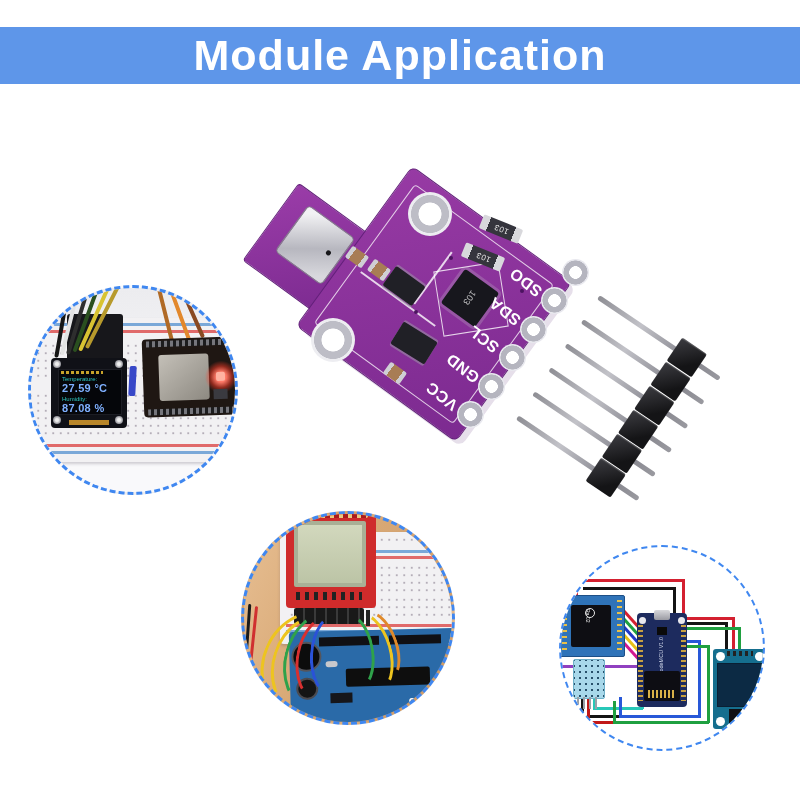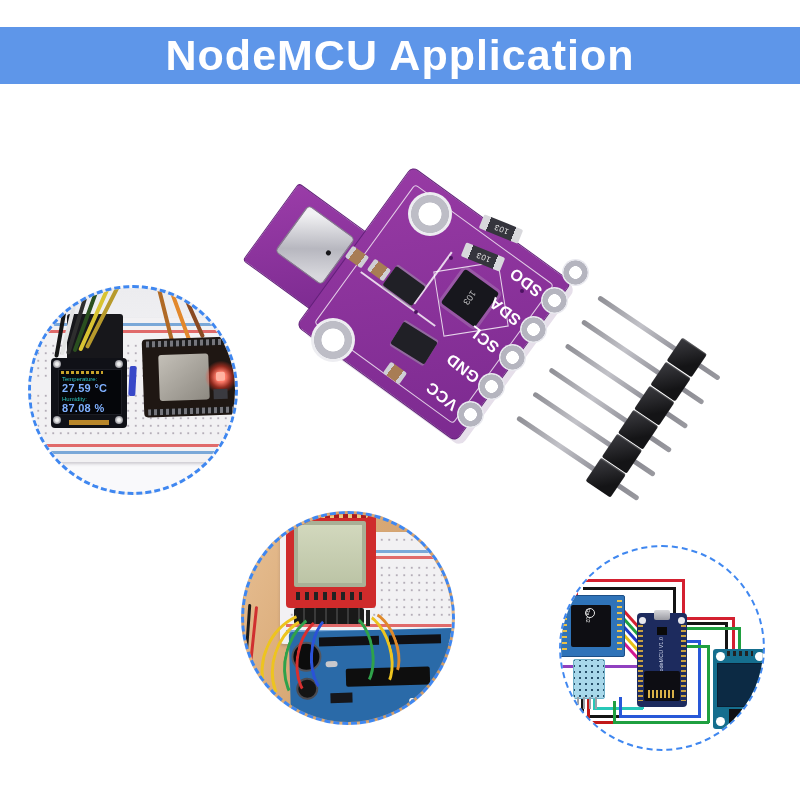--- a/index.html
+++ b/index.html
@@ -101,21 +101,21 @@
   .doled-scr{position:absolute;left:4px;top:14px;width:46px;height:42px;background:#0c2a44;border:1px solid #0a1f33;}
   .doled-chip{position:absolute;left:16px;top:60px;width:22px;height:14px;background:#101014;}
   .cornerhole{position:absolute;width:9px;height:9px;border-radius:50%;background:#fff;}
   .wr{position:absolute;}
 </style>
 </head>
 <body>
 
 <div id="canvas">
 
-  <div id="banner">NodeMCU Application</div>
+  <div id="banner">Module Application</div>
 
   <div class="abs pcb-shadow"></div>
   <div class="abs pcb-tab"></div>
   <div class="abs pcb-body">
     <div class="pcb-silk"></div>
   </div>
 
   <div class="abs silk-line" style="left:352px;top:298px;width:92px;height:2px;transform:rotate(36deg);"></div>
   <div class="abs silk-line" style="left:432px;top:246px;width:2px;height:64px;transform:rotate(36deg);"></div>
   <div class="abs" style="left:438px;top:266px;width:64px;height:64px;border:1.5px solid rgba(255,255,255,.8);transform:rotate(81deg);"></div>

